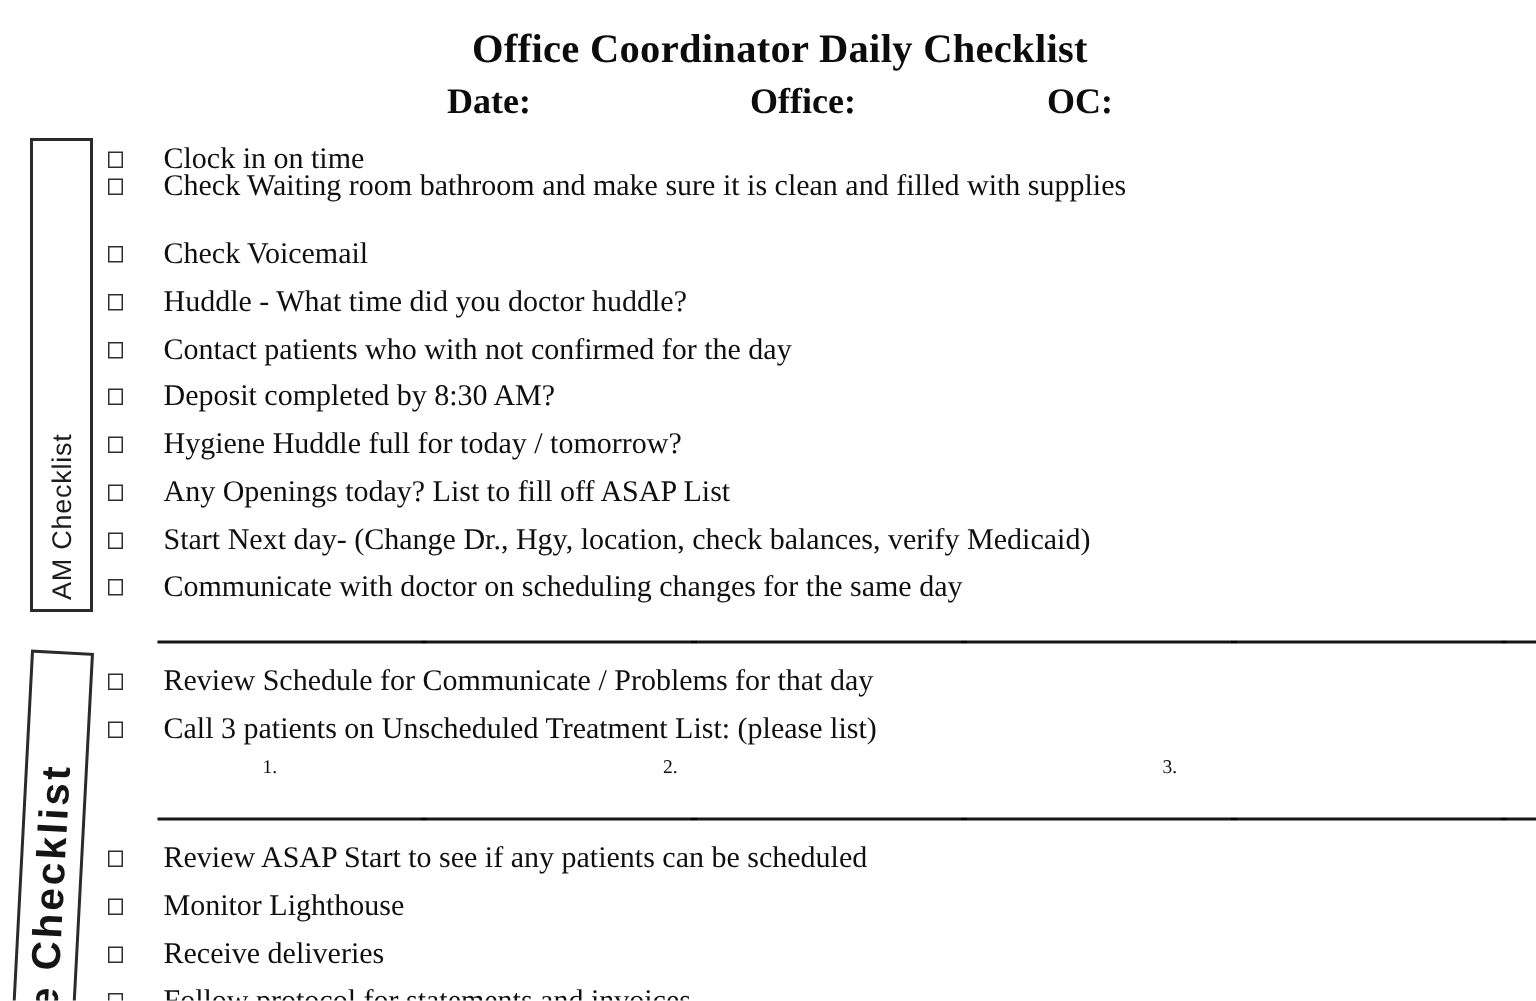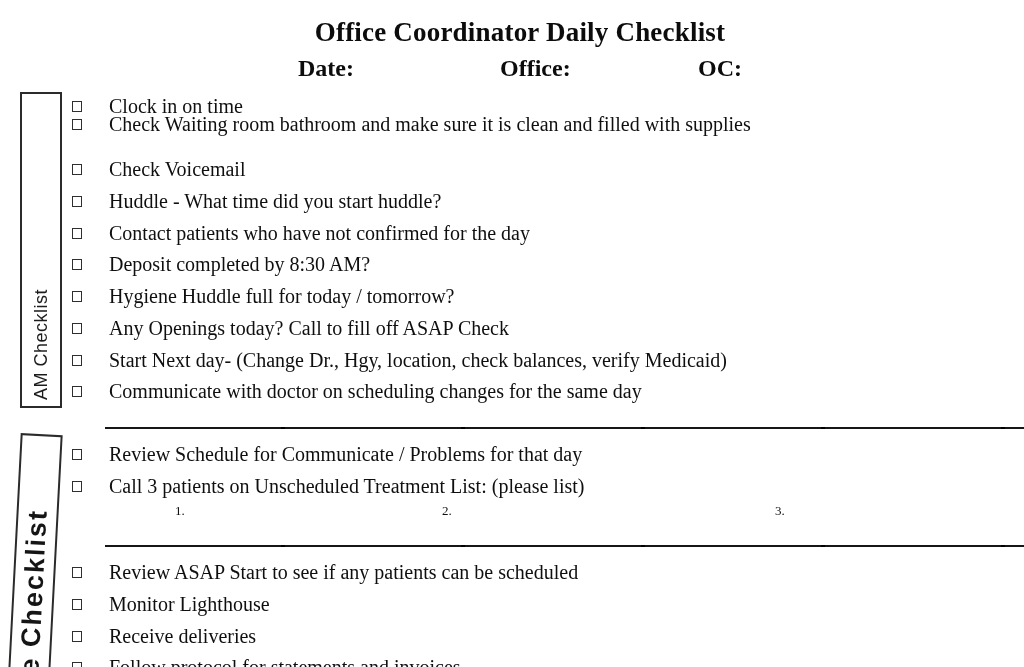--- a/index.html
+++ b/index.html
@@ -88,37 +88,37 @@
   <div class="item" style="top:113px">
     <span class="cb"></span>
     <span class="txt">Check Waiting room bathroom and make sure it is clean and filled with supplies</span>
   </div>
   <div class="item" style="top:158px">
     <span class="cb"></span>
     <span class="txt">Check Voicemail</span>
   </div>
   <div class="item" style="top:190px">
     <span class="cb"></span>
-    <span class="txt">Huddle - What time did you start huddle?</span>
+    <span class="txt">Huddle - What time did you doctor huddle?</span>
   </div>
   <div class="item" style="top:222px">
     <span class="cb"></span>
-    <span class="txt">Contact patients who have not confirmed for the day</span>
+    <span class="txt">Contact patients who with not confirmed for the day</span>
   </div>
   <div class="item" style="top:253px">
     <span class="cb"></span>
     <span class="txt">Deposit completed by 8:30 AM?</span>
   </div>
   <div class="item" style="top:285px">
     <span class="cb"></span>
     <span class="txt">Hygiene Huddle full for today / tomorrow?</span>
   </div>
   <div class="item" style="top:317px">
     <span class="cb"></span>
-    <span class="txt">Any Openings today? Call to fill off ASAP Check</span>
+    <span class="txt">Any Openings today? List to fill off ASAP List</span>
   </div>
   <div class="item" style="top:349px">
     <span class="cb"></span>
     <span class="txt">Start Next day- (Change Dr., Hgy, location, check balances, verify Medicaid)</span>
   </div>
   <div class="item" style="top:380px">
     <span class="cb"></span>
     <span class="txt">Communicate with doctor on scheduling changes for the same day</span>
   </div>
 

